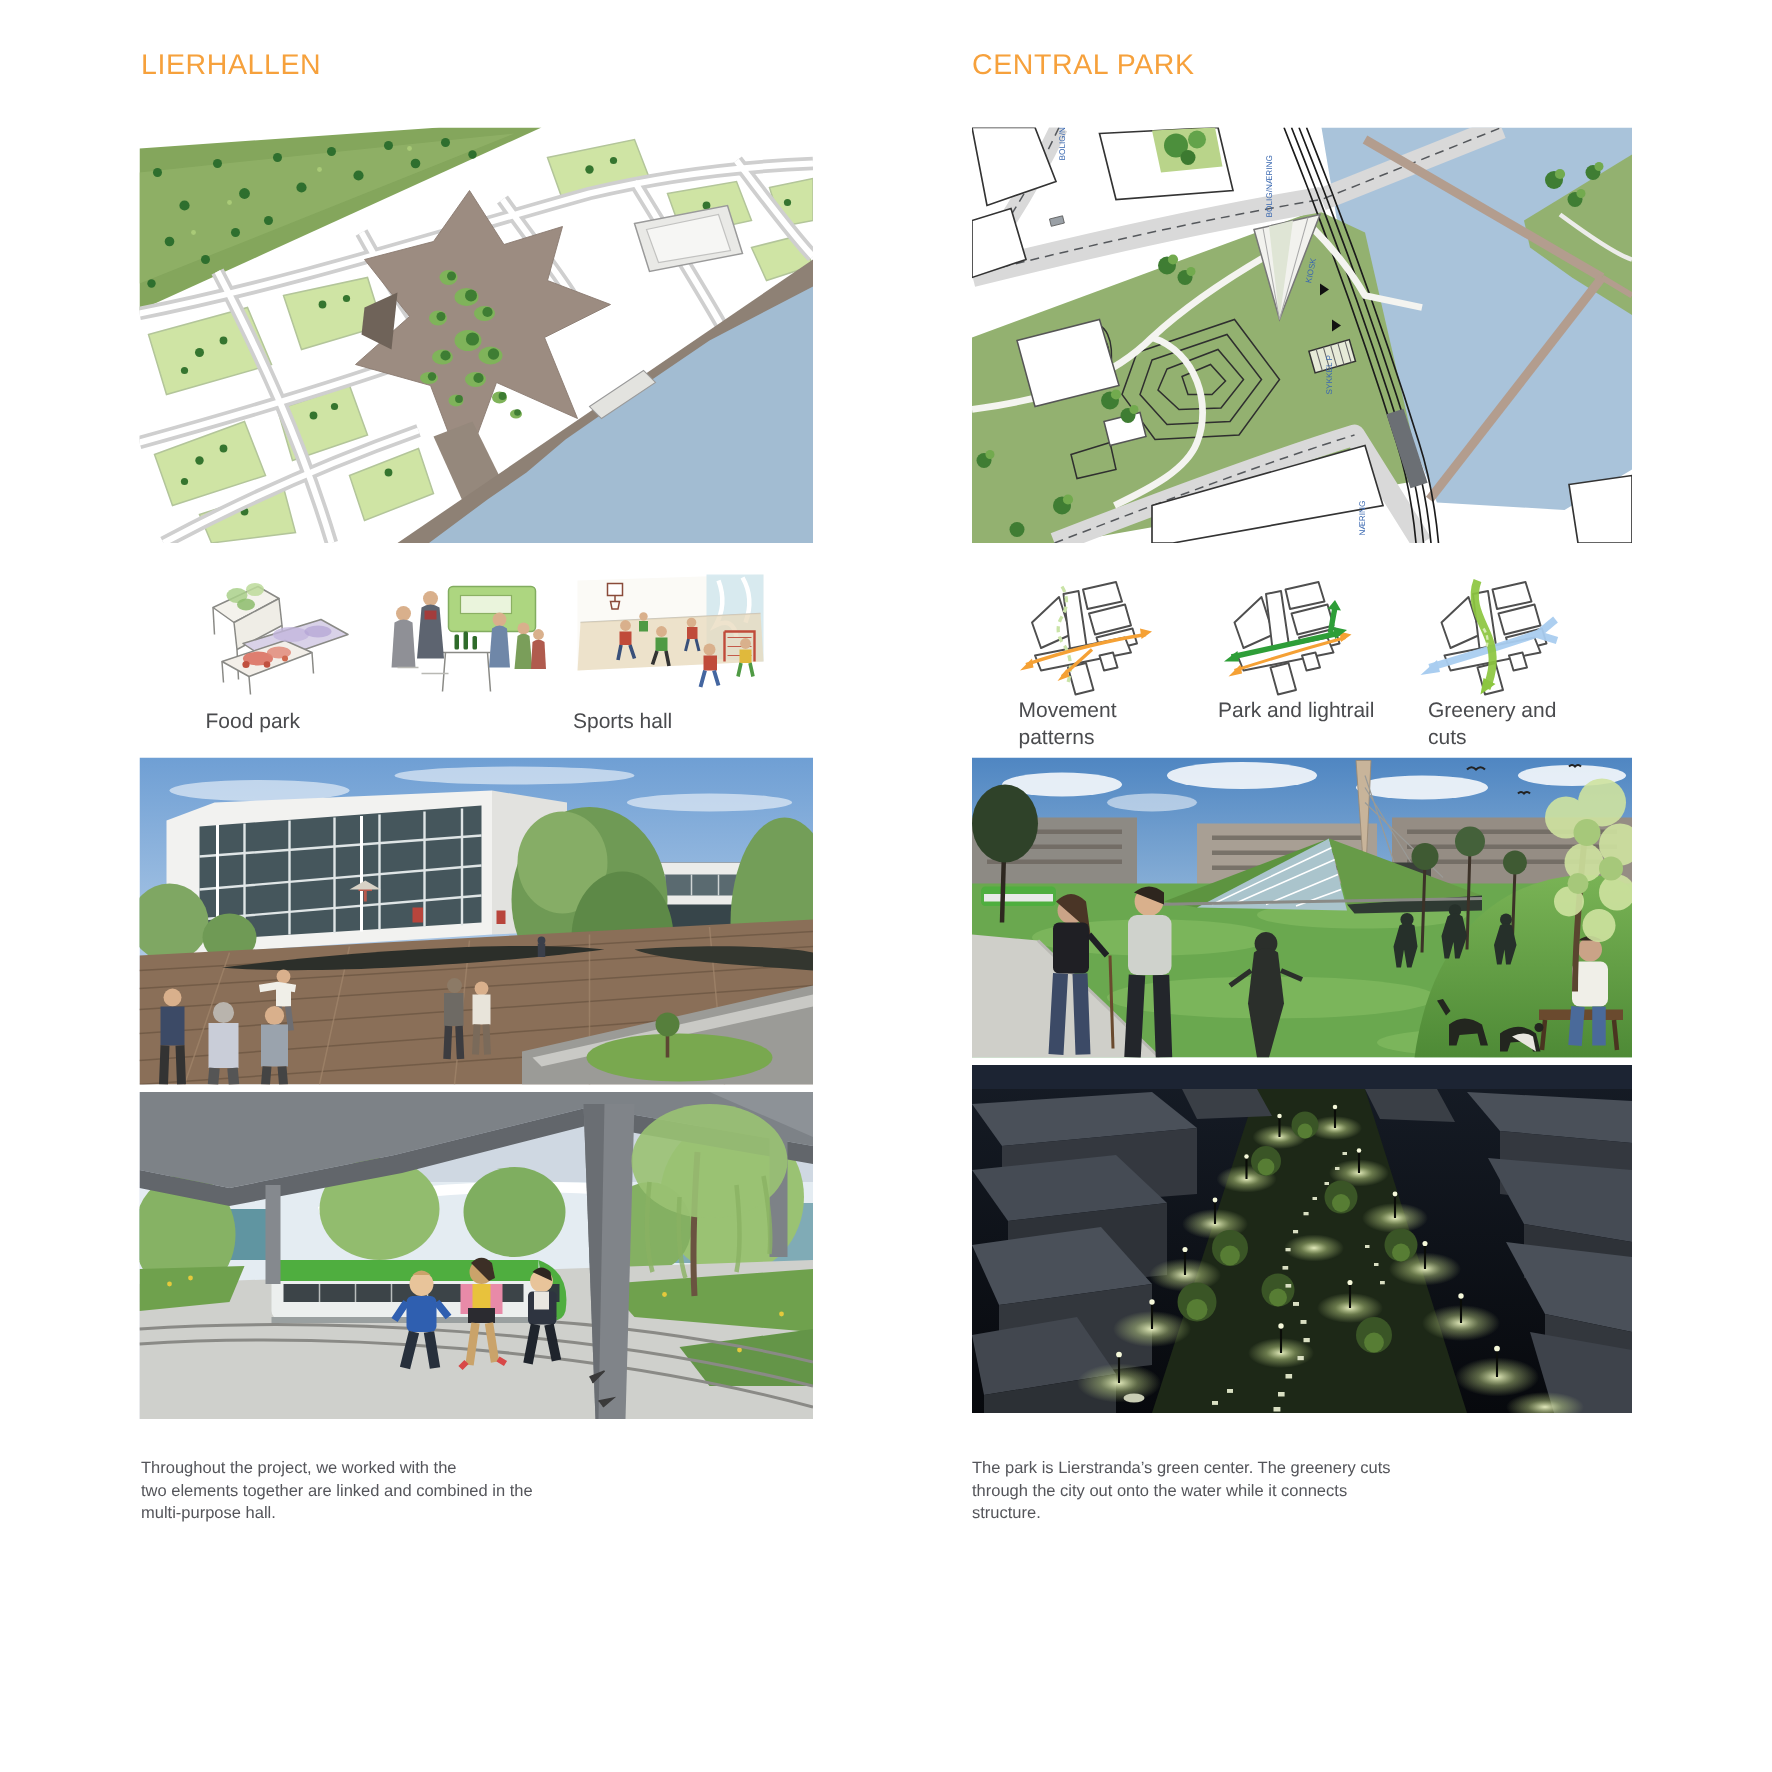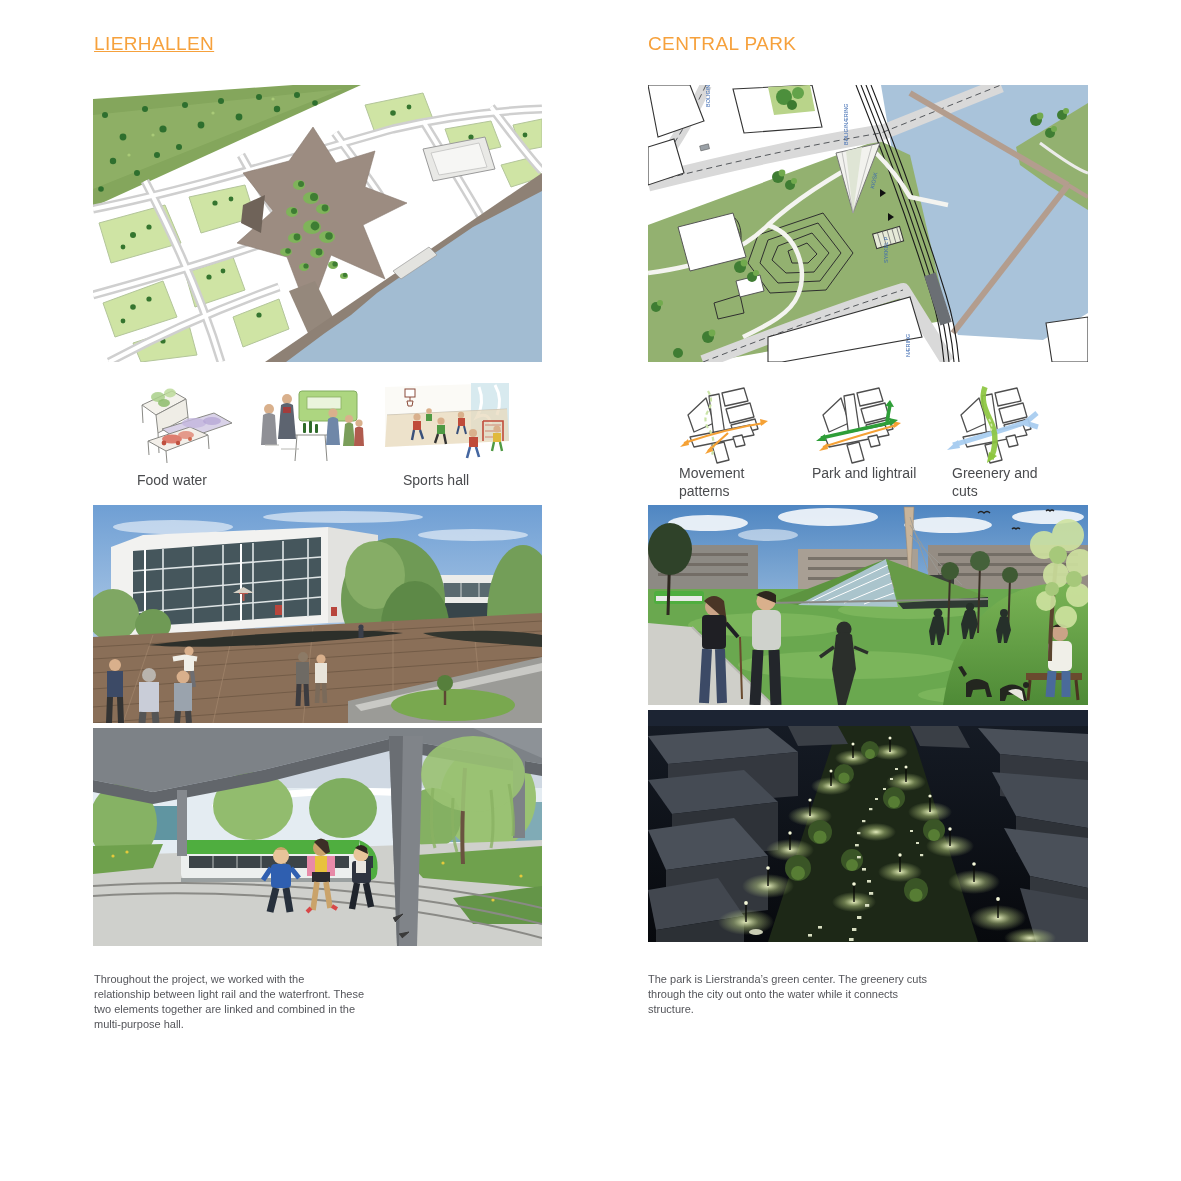--- a/index.html
+++ b/index.html
@@ -10,21 +10,21 @@
   .fig svg{display:block;}
   .caption{position:absolute;font-size:14px;color:#4a4b4e;line-height:1.3;}
   .para{position:absolute;font-size:11px;line-height:1.36;color:#54555a;}
   .para div{white-space:nowrap;}
 </style>
 </head>
 <body>
 
 <div class="page">
 
-  <div class="col-title" style="left:94px;top:33px;text-decoration:underline;">LIERHALLEN</div>
+  <div class="col-title" style="left:94px;top:33px;">LIERHALLEN</div>
   <div class="col-title" style="left:648px;top:33px;">CENTRAL PARK</div>
 
   <svg width="0" height="0" style="position:absolute">
     <defs>
       <g id="blocks" fill="#ffffff" stroke="#4f4f4f" stroke-width="1.3" stroke-linejoin="round">
         <path d="M10,30 L28,13 L36,38 L16,47 Z"></path>
         <path d="M31,11 L41,9 L47,50 L36,53 Z"></path>
         <path d="M44,8 L66,3 L70,16 L47,21 Z"></path>
         <path d="M48,24 L72,18 L76,32 L52,38 Z"></path>
         <path d="M53,40 L77,34 L80,44 L56,50 Z"></path>
@@ -401,23 +401,23 @@
           <path d="M87,66 l-3,11 M93,66 l3,10" stroke="#4466a0" stroke-width="2.6"></path>
       <circle cx="114" cy="48" r="3.6" fill="#d9b08c"></circle>
           <rect x="110" y="52" width="8" height="9" fill="#e0b93c"></rect>
           <path d="M111,61 l-2,9 M117,61 l2,9" stroke="#4f9a44" stroke-width="2.4"></path>
       <circle cx="46" cy="30" r="2.8" fill="#d9b08c"></circle>
           <rect x="43" y="33" width="6" height="7" fill="#4f9a44"></rect>
     </g>
   </svg>
   </div>
 
-  <div class="caption" style="left:137px;top:471px;">Food water</div>
+  <div class="caption" style="left:137px;top:471px;">Food park</div>
   <div class="caption" style="left:258px;top:471px;margin-top:40px;">Exhibition hall</div>
-  <div class="caption" style="left:403px;top:471px;">Sports hall</div>
+  <div class="caption" style="left:382px;top:471px;">Sports hall</div>
 
   <div class="fig" style="left:678px;top:385px;">
   <svg width="92" height="80" viewBox="0 0 92 80">
     <use href="#blocks"></use>
     <path d="M30,6 q6,10 0,20 q-6,10 2,20 q6,10 2,24" stroke="#c9e3a6" stroke-width="2.2" fill="none" stroke-dasharray="4 3"></path>
     <g stroke="#F5A135" stroke-width="2.2" fill="none">
       <path d="M6,58 C30,50 60,42 86,38"></path>
       <path d="M50,48 L30,66"></path>
     </g>
     <g fill="#F5A135">
@@ -940,21 +940,20 @@
           <rect x="272" y="144" width="3.2" height="2.2"></rect>
       <rect x="170" y="216" width="4" height="2.6"></rect>
           <rect x="160" y="224" width="4" height="2.6"></rect>
     </g>
     <ellipse cx="108" cy="222" rx="7" ry="3" fill="#c9cdb4"></ellipse>
   </svg>
   </div>
 
   <div class="para" style="left:94px;top:972px;">
     <div>Throughout the project, we worked with the</div>
-    <div>relationship between light rail and the waterfront. These</div>
     <div>two elements together are linked and combined in the</div>
     <div>multi-purpose hall.</div>
   </div>
   <div class="para" style="left:648px;top:972px;">
     <div>The park is Lierstranda’s green center. The greenery cuts</div>
     <div>through the city out onto the water while it connects</div>
     <div>structure.</div>
   </div>
 
 </div>

